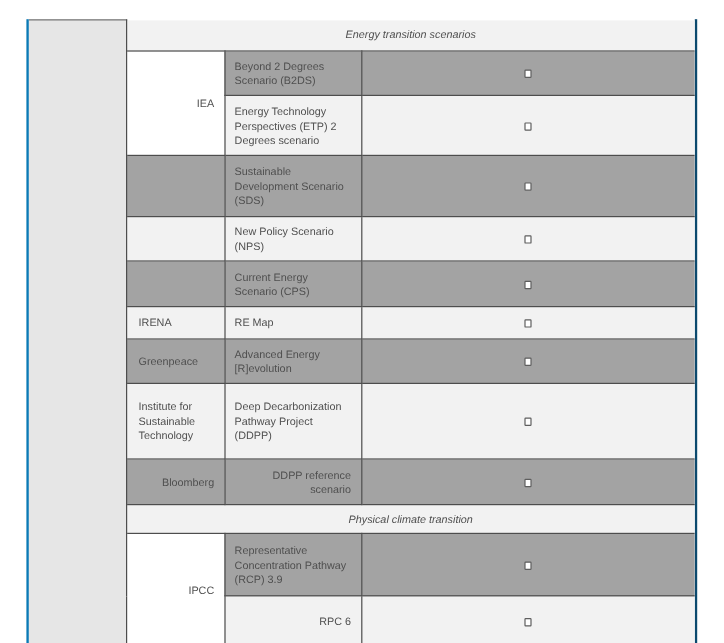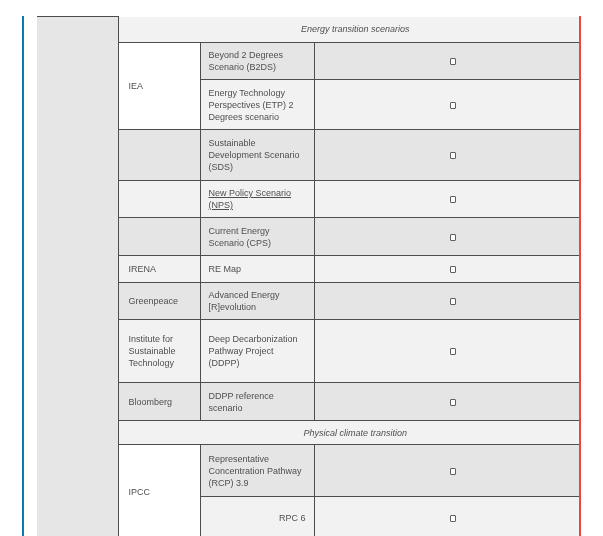--- a/index.html
+++ b/index.html
@@ -4,23 +4,22 @@
 <style>
   * { margin: 0; padding: 0; box-sizing: border-box; }
   html, body { width: 603px; height: 536px; background: #ffffff; overflow: hidden; }
   body { font-family: "Liberation Sans", sans-serif; color: #4f4f4f; }
 
   .table-wrap {
     position: absolute;
     left: 22px; top: 16px;
     width: 559px; height: 520px;
     border-left: 2px solid #0b79b5;
-    border-right: 2px solid #ef4444;
+    border-right: 2px solid #0c4a6e;
     overflow: hidden;
-    padding-left: 13px;
   }
 
   table {
     border-collapse: collapse;
     table-layout: fixed;
     width: 555px;
   }
   col.c-side { width: 81px; }
   col.c-org  { width: 82px; }
   col.c-scen { width: 114px; }
@@ -46,22 +45,22 @@
   tr.first-row td.sec-header { border-top: 0; }
 
   td.sec-header {
     background: #f2f2f2;
     font-style: italic;
     text-align: center;
     color: #4f4f4f;
   }
 
   tr.alt td.org, tr.alt td.scen, tr.alt td.chk, tr.alt td.sec-header { background: #f2f2f2; }
-  tr.plain td { background: #e5e5e5; }
-  td.rowspan-cell { background: #ffffff !important; }
+  tr.plain td { background: #a3a3a3; }
+  td.rowspan-cell { background: #ffffff !important; text-align: right; }
 
   .checkbox {
     display: inline-block;
     width: 6px; height: 7px;
     border: 1.5px solid #5e5e5e;
     border-radius: 1px;
     background: #ffffff;
     vertical-align: middle;
   }
 </style>
@@ -89,21 +88,21 @@
       </tr>
       <tr class="alt" style="height:50px;">
         <td class="scen">Energy Technology Perspectives (ETP) 2 Degrees scenario</td>
         <td class="chk"><span class="checkbox"></span></td>
       </tr>
       <tr class="plain" style="height:51px;">
         <td class="org"></td>
         <td class="scen">Sustainable Development Scenario (SDS)</td>
         <td class="chk"><span class="checkbox"></span></td>
       </tr>
-      <tr class="alt" style="height:37px;text-decoration:underline;">
+      <tr class="alt" style="height:37px;">
         <td class="org"></td>
         <td class="scen">New Policy Scenario (NPS)</td>
         <td class="chk"><span class="checkbox"></span></td>
       </tr>
       <tr class="plain" style="height:38px;">
         <td class="org"></td>
         <td class="scen">Current Energy Scenario (CPS)</td>
         <td class="chk"><span class="checkbox"></span></td>
       </tr>
       <tr class="alt" style="height:27px;">
@@ -114,21 +113,21 @@
       <tr class="plain" style="height:37px;margin-top:10px;">
         <td class="org">Greenpeace</td>
         <td class="scen">Advanced Energy [R]evolution</td>
         <td class="chk"><span class="checkbox"></span></td>
       </tr>
       <tr class="alt" style="height:63px;">
         <td class="org">Institute for Sustainable Technology</td>
         <td class="scen">Deep Decarbonization Pathway Project (DDPP)</td>
         <td class="chk"><span class="checkbox"></span></td>
       </tr>
-      <tr class="plain" style="height:38px;">
+      <tr class="plain" style="height:38px;text-align:right;">
         <td class="org">Bloomberg</td>
         <td class="scen">DDPP reference scenario</td>
         <td class="chk"><span class="checkbox"></span></td>
       </tr>
 
       <tr class="alt" style="height:24px;">
         <td class="sec-header" colspan="3">Physical climate transition</td>
       </tr>
       <tr class="plain" style="height:52px;">
         <td class="org rowspan-cell" rowspan="2">IPCC</td>

